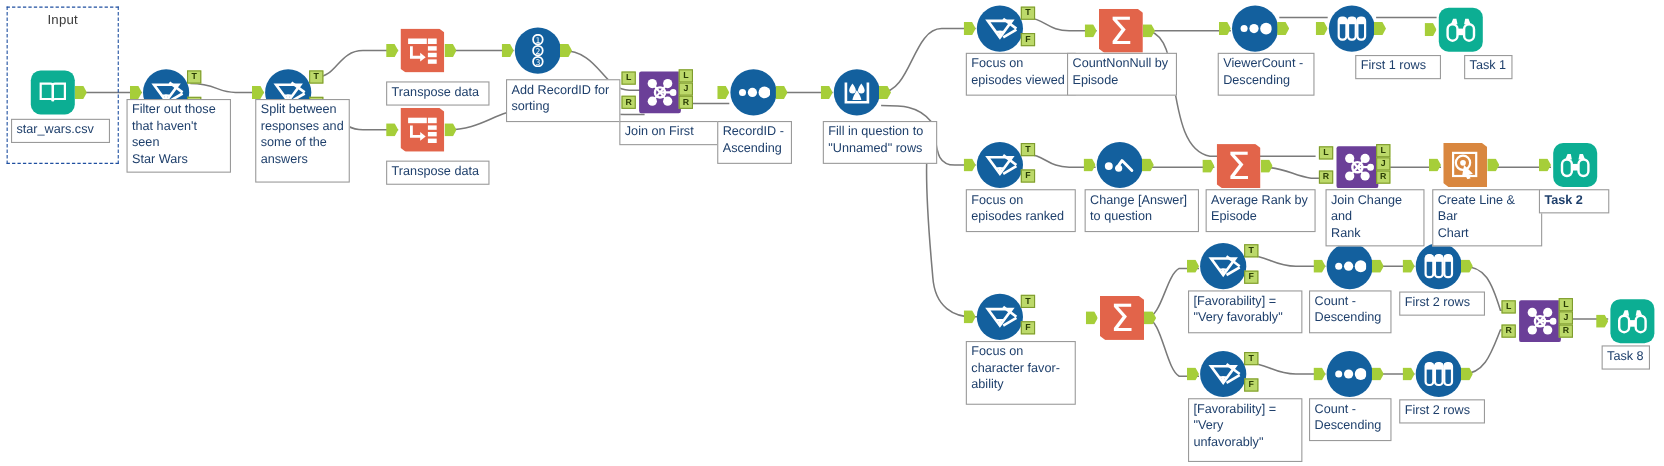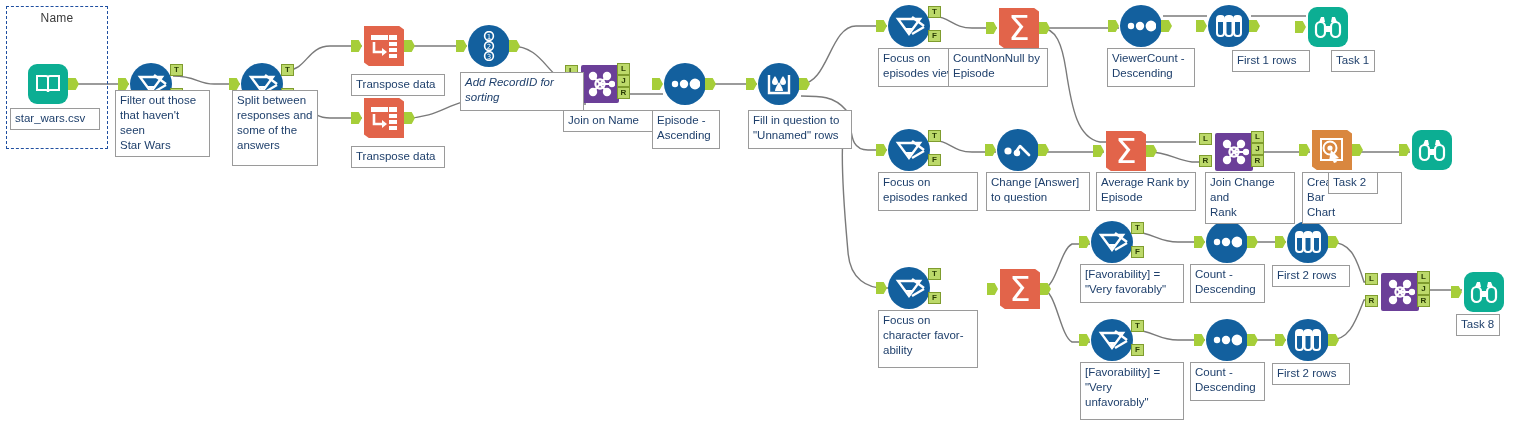--- a/index.html
+++ b/index.html
@@ -147,21 +147,21 @@
       <path d="M 1134,232 C 1152,232 1158,242 1178,242 L 1205,242" fill="none" stroke="#7a7a7a" stroke-width="1.4"></path>
       <path d="M 1134,330 C 1152,330 1158,340 1178,340 L 1205,340" fill="none" stroke="#7a7a7a" stroke-width="1.4"></path>
       <path d="M 1249,242 L 1286,242" fill="none" stroke="#7a7a7a" stroke-width="1.4"></path>
       <path d="M 1249,340 L 1286,340" fill="none" stroke="#7a7a7a" stroke-width="1.4"></path>
       <path d="M 1330,242 C 1350,242 1356,256 1364,282 L 1376,282" fill="none" stroke="#7a7a7a" stroke-width="1.4"></path>
       <path d="M 1330,340 C 1350,340 1356,320 1364,300 L 1376,300" fill="none" stroke="#7a7a7a" stroke-width="1.4"></path>
       <path d="M 1420,290 L 1462,290" fill="none" stroke="#7a7a7a" stroke-width="1.4"></path>
     </svg>
   <div id="containers-layer">
       <div class="container-box" style="left: 6px; top: 6px; width: 102px; height: 143px;">
-        <div class="container-title">Name</div>
+        <div class="container-title">Input</div>
       </div>
     </div>
   <div id="tools-layer">
       <div class="tool" style="left: 26px; top: 62px;">
         <div class="glyph">
           <div class="shape-rounded" style="background: rgb(12, 174, 147);">
             <svg width="26" height="24" viewBox="0 0 26 24" xmlns="http://www.w3.org/2000/svg">
               <path d="M2 4 h9 a2 2 0 0 1 2 2 v14 a2 2 0 0 0 -2 -2 h-9 z" fill="none" stroke="#fff" stroke-width="2"></path>
               <path d="M24 4 h-9 a2 2 0 0 0 -2 2 v14 a2 2 0 0 1 2 -2 h9 z" fill="none" stroke="#fff" stroke-width="2"></path>
             </svg>
@@ -624,46 +624,46 @@
       <div class="caption" style="left: 10px; top: 108px; width: 90px; min-height: 21px;">star_wars.csv</div>
       <div class="caption" style="left: 115px; top: 90px; width: 95px; min-height: 58px;">Filter out those
 that haven't seen
 Star Wars</div>
       <div class="caption" style="left: 232px; top: 90px; width: 86px; min-height: 76px;">Split between
 responses and
 some of the
 answers</div>
       <div class="caption" style="left: 351px; top: 74px; width: 94px; min-height: 21px;">Transpose data</div>
       <div class="caption" style="left: 351px; top: 146px; width: 94px; min-height: 21px;">Transpose data</div>
-      <div class="caption" style="left: 460px; top: 72px; width: 124px; min-height: 39px; font-style: italic;">Add RecordID for
+      <div class="caption" style="left: 460px; top: 72px; width: 104px; min-height: 39px;">Add RecordID for
 sorting</div>
-      <div class="caption" style="left: 563px; top: 110px; width: 90px; min-height: 21px;">Join on Name</div>
-      <div class="caption" style="left: 652px; top: 110px; width: 68px; min-height: 39px;">Episode -
+      <div class="caption" style="left: 563px; top: 110px; width: 90px; min-height: 21px;">Join on First</div>
+      <div class="caption" style="left: 652px; top: 110px; width: 68px; min-height: 39px;">RecordID -
 Ascending</div>
       <div class="caption" style="left: 748px; top: 110px; width: 104px; min-height: 39px;">Fill in question to
 "Unnamed" rows</div>
       <div class="caption" style="left: 878px; top: 48px; width: 100px; min-height: 39px;">Focus on
 episodes viewed</div>
-      <div class="caption" style="left: 948px; top: 48px; width: 100px; min-height: 39px;">CountNonNull by
+      <div class="caption" style="left: 970px; top: 48px; width: 100px; min-height: 39px;">CountNonNull by
 Episode</div>
       <div class="caption" style="left: 1107px; top: 48px; width: 88px; min-height: 39px;">ViewerCount -
 Descending</div>
       <div class="caption" style="left: 1200px; top: 50px; width: 78px; min-height: 21px; margin-left: 32px;">First 1 rows</div>
       <div class="caption" style="left: 1299px; top: 50px; width: 44px; min-height: 21px; margin-left: 32px;">Task 1</div>
       <div class="caption" style="left: 878px; top: 172px; width: 100px; min-height: 39px;">Focus on
 episodes ranked</div>
       <div class="caption" style="left: 986px; top: 172px; width: 104px; min-height: 39px;">Change [Answer]
 to question</div>
       <div class="caption" style="left: 1096px; top: 172px; width: 100px; min-height: 39px;">Average Rank by
 Episode</div>
       <div class="caption" style="left: 1205px; top: 172px; width: 90px; min-height: 39px;">Join Change and
 Rank</div>
       <div class="caption" style="left: 1302px; top: 172px; width: 100px; min-height: 39px;">Create Line &amp; Bar
 Chart</div>
-      <div class="caption" style="left: 1328px; top: 172px; width: 50px; min-height: 21px;">Task 2</div>
+      <div class="caption" style="left: 1399px; top: 172px; width: 64px; min-height: 21px; font-weight: bold;">Task 2</div>
       <div class="caption" style="left: 878px; top: 310px; width: 100px; min-height: 58px;">Focus on
 character favor-
 ability</div>
       <div class="caption" style="left: 1080px; top: 264px; width: 104px; min-height: 39px;">[Favorability] =
 "Very favorably"</div>
       <div class="caption" style="left: 1080px; top: 362px; width: 104px; min-height: 58px;">[Favorability] =
 "Very
 unfavorably"</div>
       <div class="caption" style="left: 1190px; top: 264px; width: 75px; min-height: 39px;">Count -
 Descending</div>

